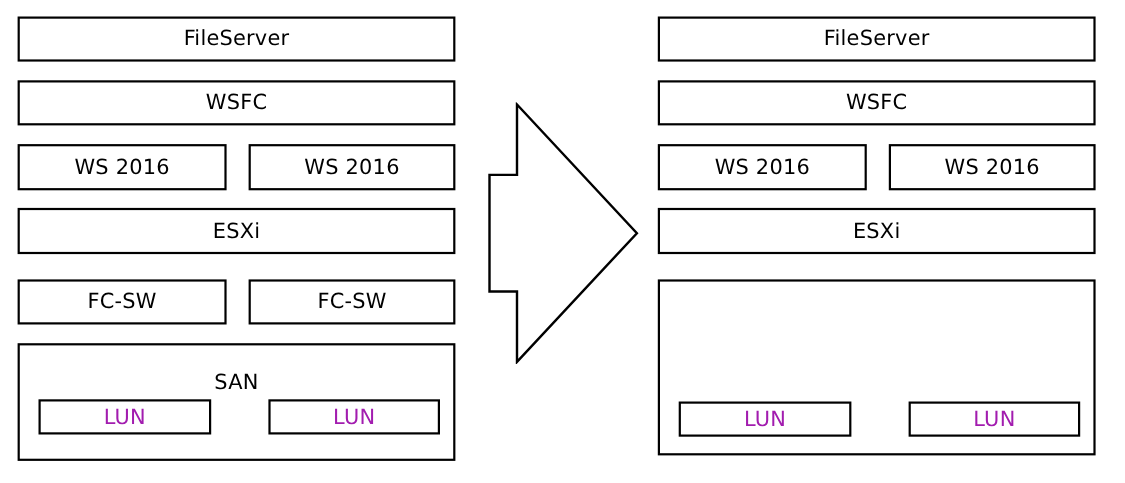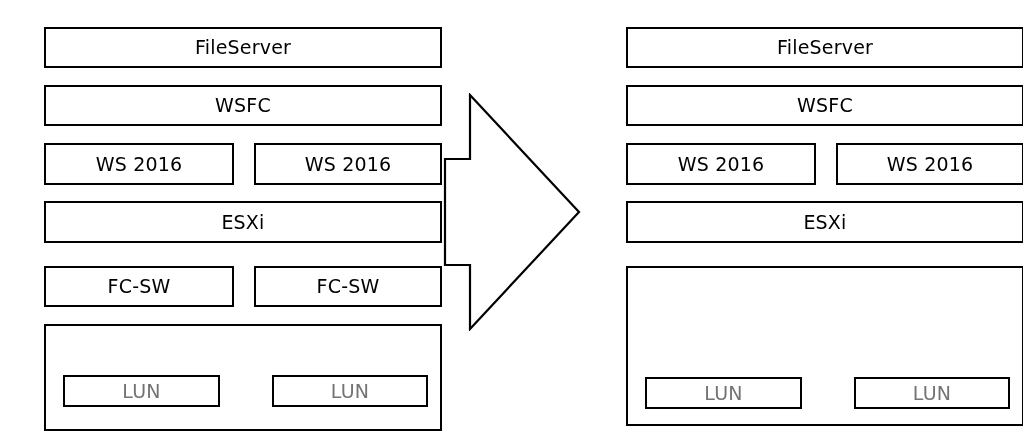--- a/index.html
+++ b/index.html
@@ -15,23 +15,22 @@
     font-family: "DejaVu Sans", "Liberation Sans", sans-serif;
   }
   #diagram {
     position: relative;
     width: 1023px;
     height: 439px;
     background: #ffffff;
   }
   .group {
     position: absolute;
-    top: 12px;
+    top: 0;
     height: 353px;
-    margin-left: 28px;
   }
   #left-stack  { left: 0;   width: 440px; }
   #right-stack { left: 580px; width: 443px; }
 
   .node {
     position: absolute;
     box-sizing: border-box;
     background: #ffffff;
     border: 2px solid #000000;
     display: flex;
@@ -59,21 +58,21 @@
   .node .inner {
     position: absolute;
     box-sizing: border-box;
     background: #ffffff;
     border: 2px solid #000000;
     display: flex;
     align-items: center;
     justify-content: center;
     font-size: 19px;
     line-height: 1;
-    color: #737373;
+    color: #a21caf;
     white-space: nowrap;
   }
 
   
   #l-fileserver { left: 16px;  top: 15px;  width: 398px; height: 41px; }
   #l-wsfc       { left: 16px;  top: 73px;  width: 398px; height: 41px; }
   #l-ws-a       { left: 16px;  top: 131px; width: 190px; height: 42px; }
   #l-ws-b       { left: 226px; top: 131px; width: 188px; height: 42px; }
   #l-esxi       { left: 16px;  top: 189px; width: 398px; height: 42px; }
   #l-fcsw-a     { left: 16px;  top: 254px; width: 190px; height: 41px; }
@@ -133,20 +132,21 @@
 
     <div class="node" id="l-fcsw-a">
       <span>FC-SW</span>
     </div>
 
     <div class="node" id="l-fcsw-b">
       <span>FC-SW</span>
     </div>
 
     <div class="node container" id="l-san">
+      <div class="container-label">SAN</div>
       <div class="inner lun-a">
         <span>LUN</span>
       </div>
       <div class="inner lun-b">
         <span>LUN</span>
       </div>
     </div>
 
   </div>
 

